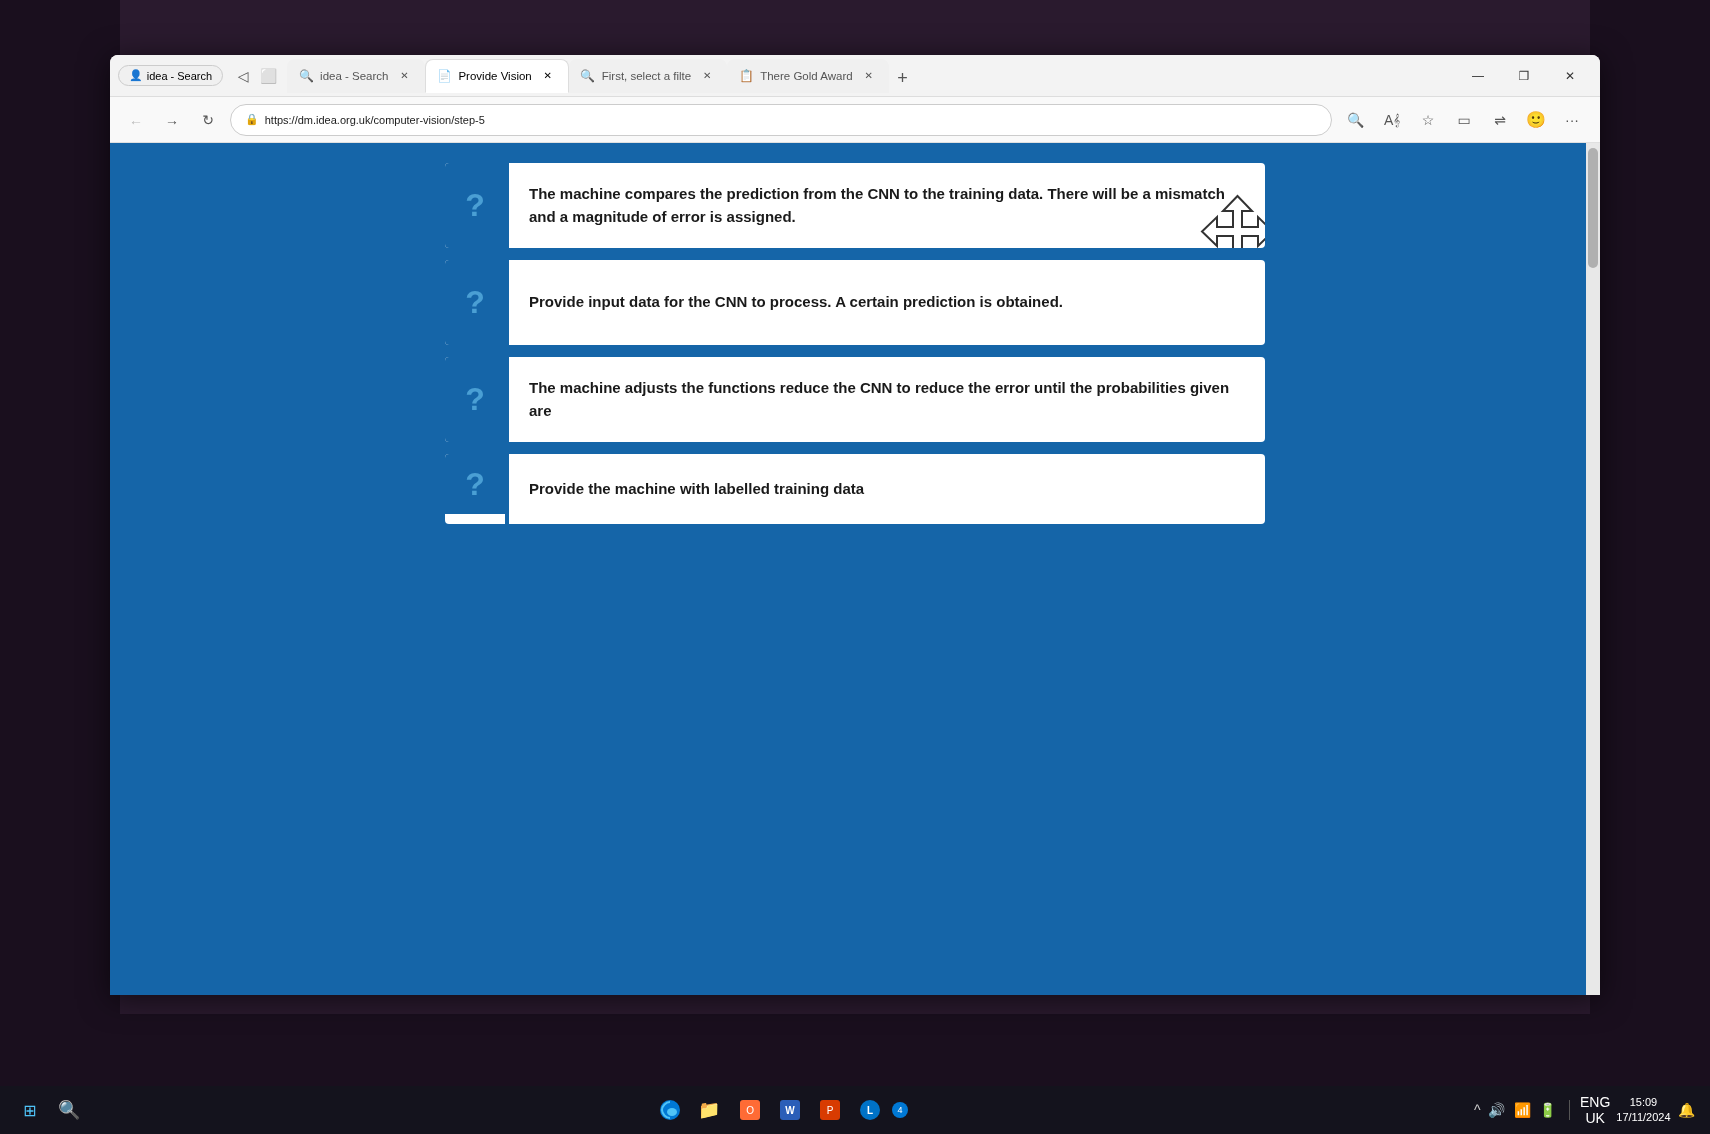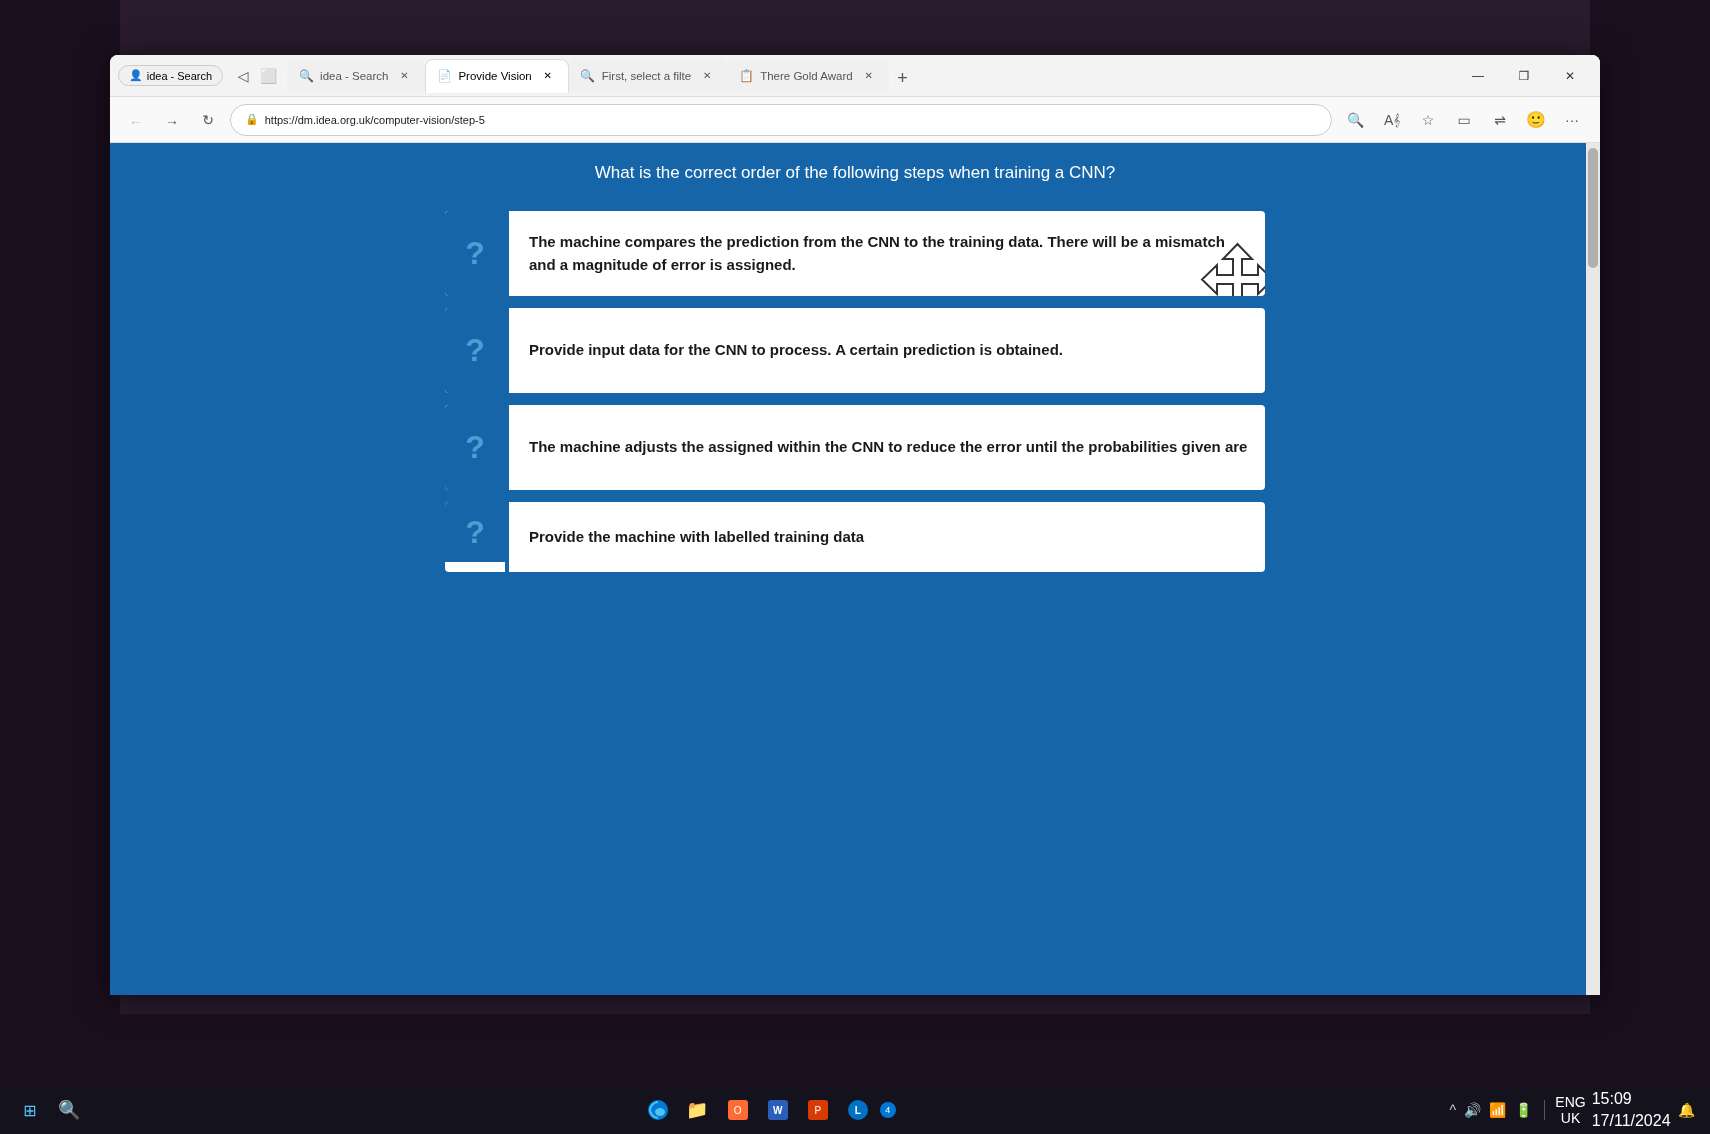--- a/index.html
+++ b/index.html
@@ -396,23 +396,23 @@
       cursor: pointer;
       font-size: 18px;
     }
 
     .taskbar-icon.windows-btn {
       font-size: 16px;
       color: #4fc3f7;
     }
 
     .taskbar-time {
-      font-size: 16px;
+      font-size: 11px;
       color: #fff;
-      text-align: left;
+      text-align: center;
       line-height: 1.4;
     }
 
     .taskbar-lang {
       font-size: 14px;
       color: #fff;
       text-align: center;
     }
 
     .system-tray {
@@ -528,21 +528,20 @@
 
   <div class="page-content">
 
     <div class="scrollbar">
       <div class="scrollbar-thumb"></div>
     </div>
 
     <div class="quiz-container">
 
 
-      <div class="question-text">What is the correct order of the following steps when training a CNN?</div>
 
       <div class="answer-cards">
 
         <div class="answer-card" style="position:relative;">
           <div class="question-mark-side">
             <span class="question-mark">?</span>
           </div>
           <div class="answer-text-area">
             <span class="answer-text">The machine compares the prediction from the CNN to the training data. There will be a mismatch and a magnitude of error is assigned.</span>
           </div>
@@ -562,21 +561,21 @@
           <div class="answer-text-area">
             <span class="answer-text">Provide input data for the CNN to process. A certain prediction is obtained.</span>
           </div>
         </div>
 
         <div class="answer-card">
           <div class="question-mark-side">
             <span class="question-mark">?</span>
           </div>
           <div class="answer-text-area">
-            <span class="answer-text">The machine adjusts the assigned within the CNN to reduce the error until the probabilities given are</span>
+            <span class="answer-text">The machine adjusts the functions reduce the CNN to reduce the error until the probabilities given are</span>
           </div>
         </div>
 
         <div class="answer-card partial" style="height:60px; overflow:hidden;">
           <div class="question-mark-side" style="height:60px;">
             <span class="question-mark">?</span>
           </div>
           <div class="answer-text-area">
             <span class="answer-text">Provide the machine with labelled training data</span>
           </div>

